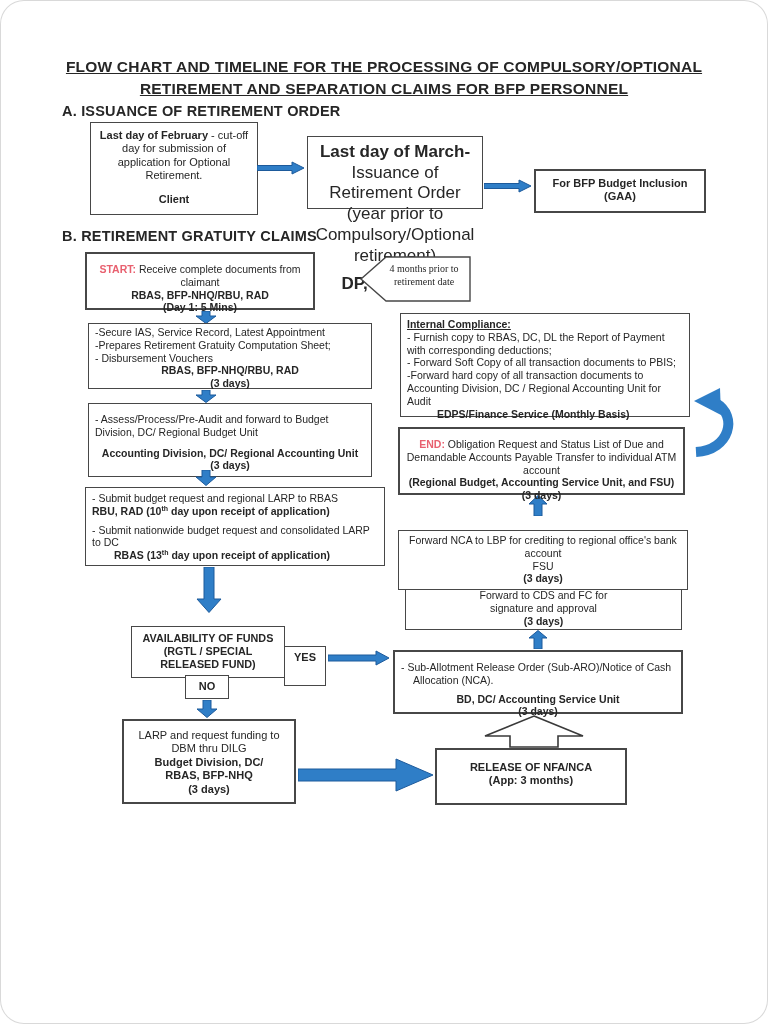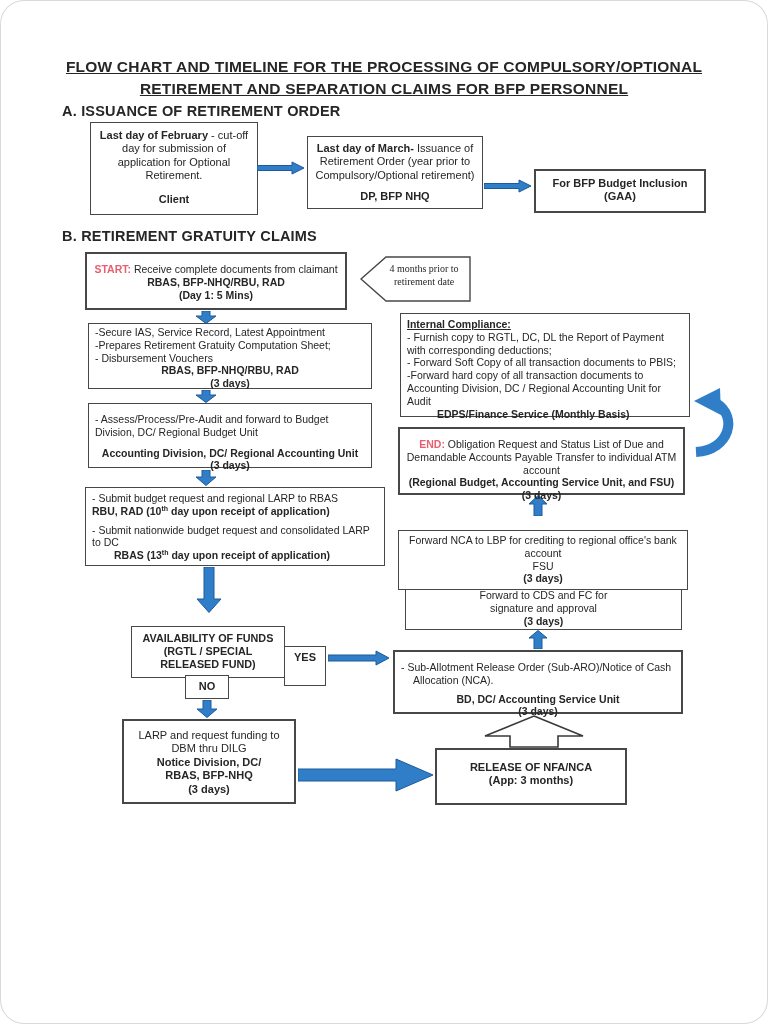--- a/index.html
+++ b/index.html
@@ -41,38 +41,38 @@
   <div class="box ta-c" style="left:90px;top:122px;width:168px;height:93px;font-size:11px;padding-top:6px;">
     <div><span class="bold">Last day of February</span><span> - cut-off day for submission of application for Optional Retirement.</span></div>
     <div class="gap10"></div>
     <div class="bold">Client</div>
   </div>
 
   <svg class="abs" style="left:257px;top:161px;" width="48" height="14">
     <polygon class="arrow-fill" points="0,4.5 35,4.5 35,1 47,7 35,13 35,9.5 0,9.5"></polygon>
   </svg>
 
-  <div class="box ta-c" style="left:307px;top:136px;width:176px;height:73px;font-size:11px;padding-top:5px;">
+  <div class="box ta-c" style="left:307px;top:136px;width:176px;height:73px;font-size:17px;padding-top:5px;">
     <div><span class="bold">Last day of March-</span><span> Issuance of Retirement Order (year prior to Compulsory/Optional retirement)</span></div>
     <div class="gap8"></div>
     <div class="bold">DP, BFP NHQ</div>
   </div>
 
   <svg class="abs" style="left:484px;top:179px;" width="48" height="14">
     <polygon class="arrow-fill" points="0,4.5 35,4.5 35,1 47,7 35,13 35,9.5 0,9.5"></polygon>
   </svg>
 
   <div class="box b2 ta-c bold" style="left:534px;top:169px;width:172px;height:44px;font-size:11px;padding-top:6px;text-align:center;">
     <div>For BFP Budget Inclusion</div>
     <div>(GAA)</div>
   </div>
 
   <div class="sec-head" style="left:62px;top:228px;">B.  RETIREMENT GRATUITY CLAIMS</div>
 
-  <div class="box b2 ta-c" style="left:85px;top:252px;width:262px;height:58px;">
+  <div class="box b2 ta-c" style="left:85px;top:252px;width:230px;height:58px;">
     <div><span class="marker">START:</span><span> Receive complete documents from claimant</span></div>
     <div class="bold">RBAS, BFP-NHQ/RBU, RAD</div>
     <div class="bold">(Day 1: 5 Mins)</div>
   </div>
 
   <div class="abs" style="left:360px;top:256px;width:112px;height:46px;">
     <svg width="112" height="46">
       <polygon class="callout-shape" points="1,23 26,1 110,1 110,45 26,45"></polygon>
     </svg>
     <div class="abs ta-c" style="left:24px;top:7px;width:80px;font-size:10px;line-height:1.25;font-family:Liberation Serif, serif;">4 months prior to retirement date</div>
@@ -87,21 +87,21 @@
     <div class="ta-l">-Prepares Retirement Gratuity Computation Sheet;</div>
     <div class="ta-l">- Disbursement Vouchers</div>
     <div class="bold ta-c">RBAS, BFP-NHQ/RBU, RAD</div>
     <div class="bold ta-c">(3 days)</div>
   </div>
 
   <svg class="abs" style="left:195px;top:390px;" width="22" height="13">
     <polygon class="arrow-fill" points="7,0 15,0 15,5 21,5 11,12.5 1,5 7,5"></polygon>
   </svg>
 
-  <div class="box" style="left:88px;top:403px;width:284px;height:65px;">
+  <div class="box" style="left:88px;top:403px;width:284px;height:74px;">
     <div class="ta-l">- Assess/Process/Pre-Audit and forward to Budget Division, DC/ Regional Budget Unit</div>
     <div class="gap8"></div>
     <div class="bold ta-c">Accounting Division, DC/ Regional Accounting Unit</div>
     <div class="bold ta-c">(3 days)</div>
   </div>
 
   <svg class="abs" style="left:195px;top:470px;" width="22" height="16">
     <polygon class="arrow-fill" points="7,0 15,0 15,7 21,7 11,15.5 1,7 7,7"></polygon>
   </svg>
 
@@ -131,21 +131,21 @@
 
   <div class="box ta-c bold" style="left:185px;top:675px;width:44px;height:24px;padding-top:4px;font-size:11px;">NO</div>
 
   <svg class="abs" style="left:196px;top:700px;" width="22" height="18">
     <polygon class="arrow-fill" points="7,0 15,0 15,9 21,9 11,17.5 1,9 7,9"></polygon>
   </svg>
 
   <div class="box b2 ta-c" style="left:122px;top:719px;width:174px;height:85px;font-size:11px;padding-top:8px;">
     <div>LARP and request funding to</div>
     <div>DBM thru DILG</div>
-    <div class="bold">Notice Division, DC/</div>
+    <div class="bold">Budget Division, DC/</div>
     <div class="bold">RBAS, BFP-NHQ</div>
     <div class="bold">(3 days)</div>
   </div>
 
   <svg class="abs" style="left:298px;top:757px;" width="136" height="36">
     <polygon class="arrow-fill" points="0,12 98,12 98,2 135,18 98,34 98,24 0,24"></polygon>
   </svg>
 
   <div class="box b2 ta-c bold" style="left:435px;top:748px;width:192px;height:57px;font-size:11px;padding-top:11px;">
     <div>RELEASE OF NFA/NCA</div>
@@ -188,21 +188,21 @@
   </svg>
 
   <div class="box b2 ta-c" style="left:398px;top:427px;width:287px;height:68px;">
     <div><span class="marker">END:</span><span> Obligation Request and Status List of Due and Demandable Accounts Payable Transfer to individual ATM account</span></div>
     <div class="bold">(Regional Budget, Accounting Service Unit, and FSU)</div>
     <div class="bold">(3 days)</div>
   </div>
 
   <div class="box" style="left:400px;top:313px;width:290px;height:104px;padding-top:4px;">
     <div class="bold underl ta-l">Internal Compliance:</div>
-    <div class="ta-l">- Furnish copy to RGTL, DC, DL the Report of Payment with corresponding deductions;</div>
+    <div class="ta-l">- Furnish copy to RBAS, DC, DL the Report of Payment with corresponding deductions;</div>
     <div class="ta-l">- Forward Soft Copy of all transaction documents to PBIS;</div>
     <div class="ta-l">-Forward hard copy of all transaction documents to Accounting Division, DC / Regional Accounting Unit for Audit</div>
     <div class="bold ta-l" style="margin-left:30px;">EDPS/Finance Service (Monthly Basis)</div>
   </div>
 
   <svg class="abs" style="left:688px;top:386px;" width="58" height="74">
     <path d="M8,66 C42,64 50,30 28,17" fill="none" stroke="#2f7ec7" stroke-width="10"></path>
     <polygon points="32,2 6,15 33,29" fill="#2f7ec7"></polygon>
   </svg>
 

